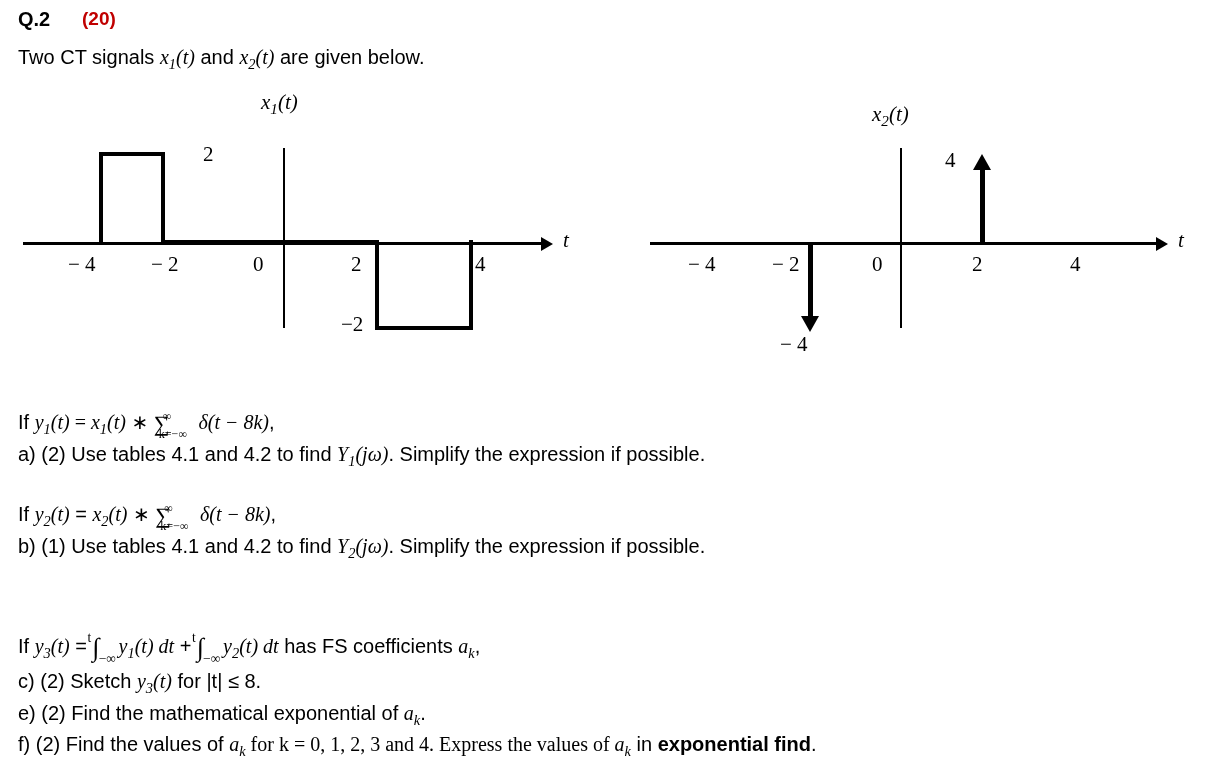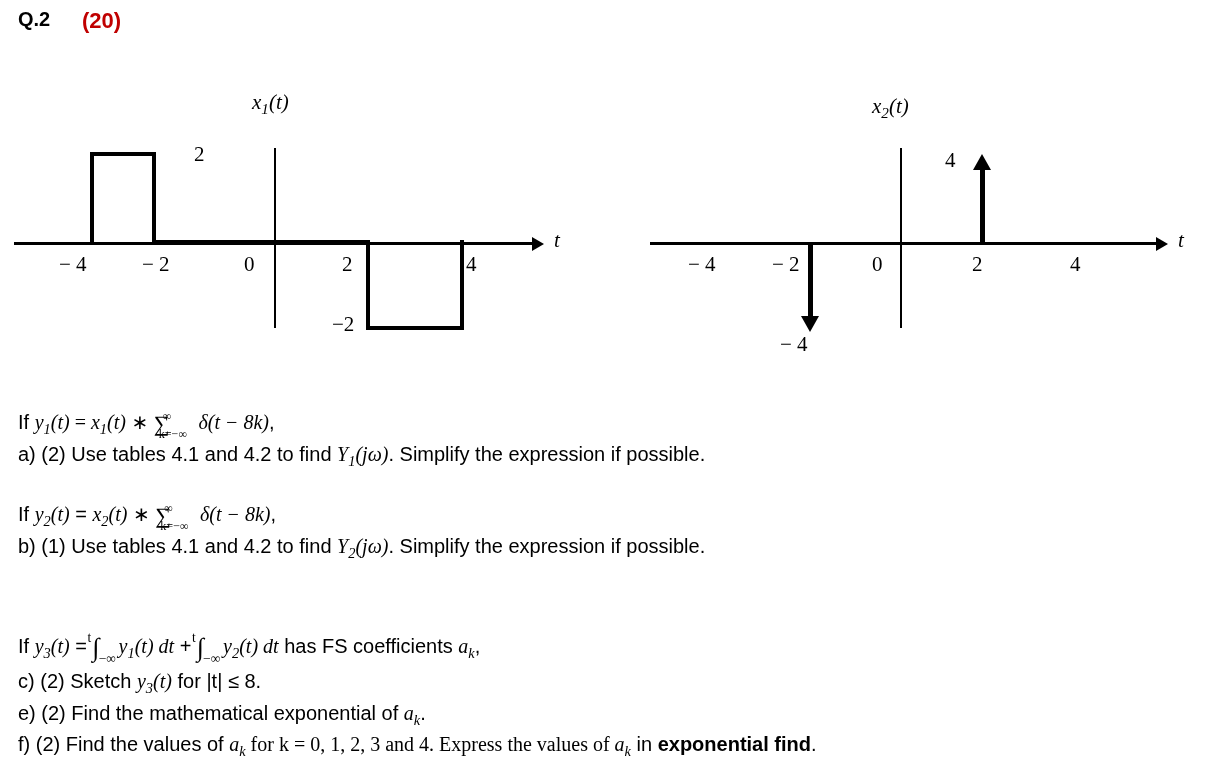--- a/index.html
+++ b/index.html
@@ -27,38 +27,38 @@
     left: 18px;
     top: 8px;
     font-weight: bold;
     font-size: 20px;
   }
   .qpoints {
     position: absolute;
     left: 82px;
     top: 8px;
     font-weight: bold;
-    font-size: 22px;
+    font-size: 19px;
     color: #c00000;
   }
   .intro {
     position: absolute;
     left: 18px;
     top: 46px;
     font-size: 20px;
   }
   .it { font-style: italic; font-family: "Liberation Serif", serif; }
   .sub { font-size: 0.72em; vertical-align: sub; font-style: italic; font-family: "Liberation Serif", serif;}
   .mathser { font-family: "Liberation Serif", serif; font-style: italic; }
 
   
   .figure {
     position: absolute;
   }
-  .fig1 { left: 4px; top: 90px; width: 600px; height: 280px; text-align: right; }
+  .fig1 { left: 13px; top: 90px; width: 600px; height: 280px; text-align: right; }
   .fig2 { left: 620px; top: 90px; width: 600px; height: 280px; }
 
   .axis-h {
     position: absolute;
     height: 3px;
     background: #000;
   }
   .axis-v {
     position: absolute;
     width: 2px;
@@ -166,20 +166,23 @@
   b.bold { font-weight: bold; }
 </style>
 </head>
 <body>
 
 <div class="page">
 
   <div class="qhead">Q.2</div>
   <div class="qpoints">(20)</div>
 
+  <div class="intro">
+    <span>Two CT signals </span><span class="it">x</span><span class="sub">1</span><span class="it">(t)</span><span> and </span><span class="it">x</span><span class="sub">2</span><span class="it">(t)</span><span> are given below.</span>
+  </div>
 
   <div class="figure fig1">
 
     <div class="lbl" style="left:248px; top:0px;">
       <span>x</span><span class="sub">1</span><span>(t)</span>
     </div>
 
     <div class="axis-h" style="left:10px; top:152px; width:520px;"></div>
     <div class="arrow-right" style="left:528px; top:147px;"></div>
     <div class="tlabel" style="left:550px; top:138px;">t</div>
@@ -201,21 +204,21 @@
 
     <div class="lblnum" style="left:55px; top:162px;">− 4</div>
     <div class="lblnum" style="left:138px; top:162px;">− 2</div>
     <div class="lblnum" style="left:240px; top:162px;">0</div>
     <div class="lblnum" style="left:338px; top:162px;">2</div>
     <div class="lblnum" style="left:462px; top:162px;">4</div>
   </div>
 
   <div class="figure fig2">
 
-    <div class="lbl" style="left:252px; top:4px;">
+    <div class="lbl" style="left:252px; top:12px;">
       <span>x</span><span class="sub">2</span><span>(t)</span>
     </div>
 
     <div class="axis-h" style="left:30px; top:152px; width:508px;"></div>
     <div class="arrow-right" style="left:536px; top:147px;"></div>
     <div class="tlabel" style="left:558px; top:138px;">t</div>
 
     <div class="axis-v" style="left:280px; top:58px; height:180px;"></div>
 
     <div class="sig" style="left:360px; top:78px; width:5px; height:76px;"></div>

